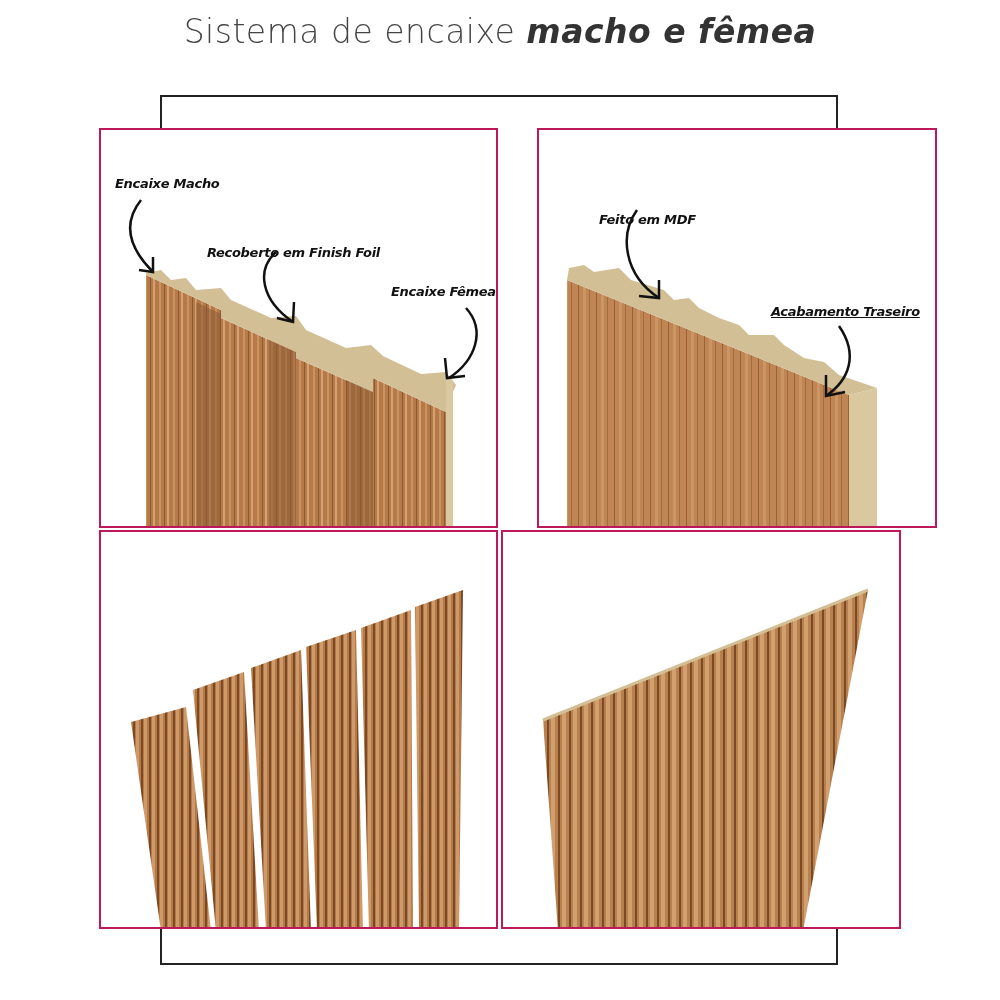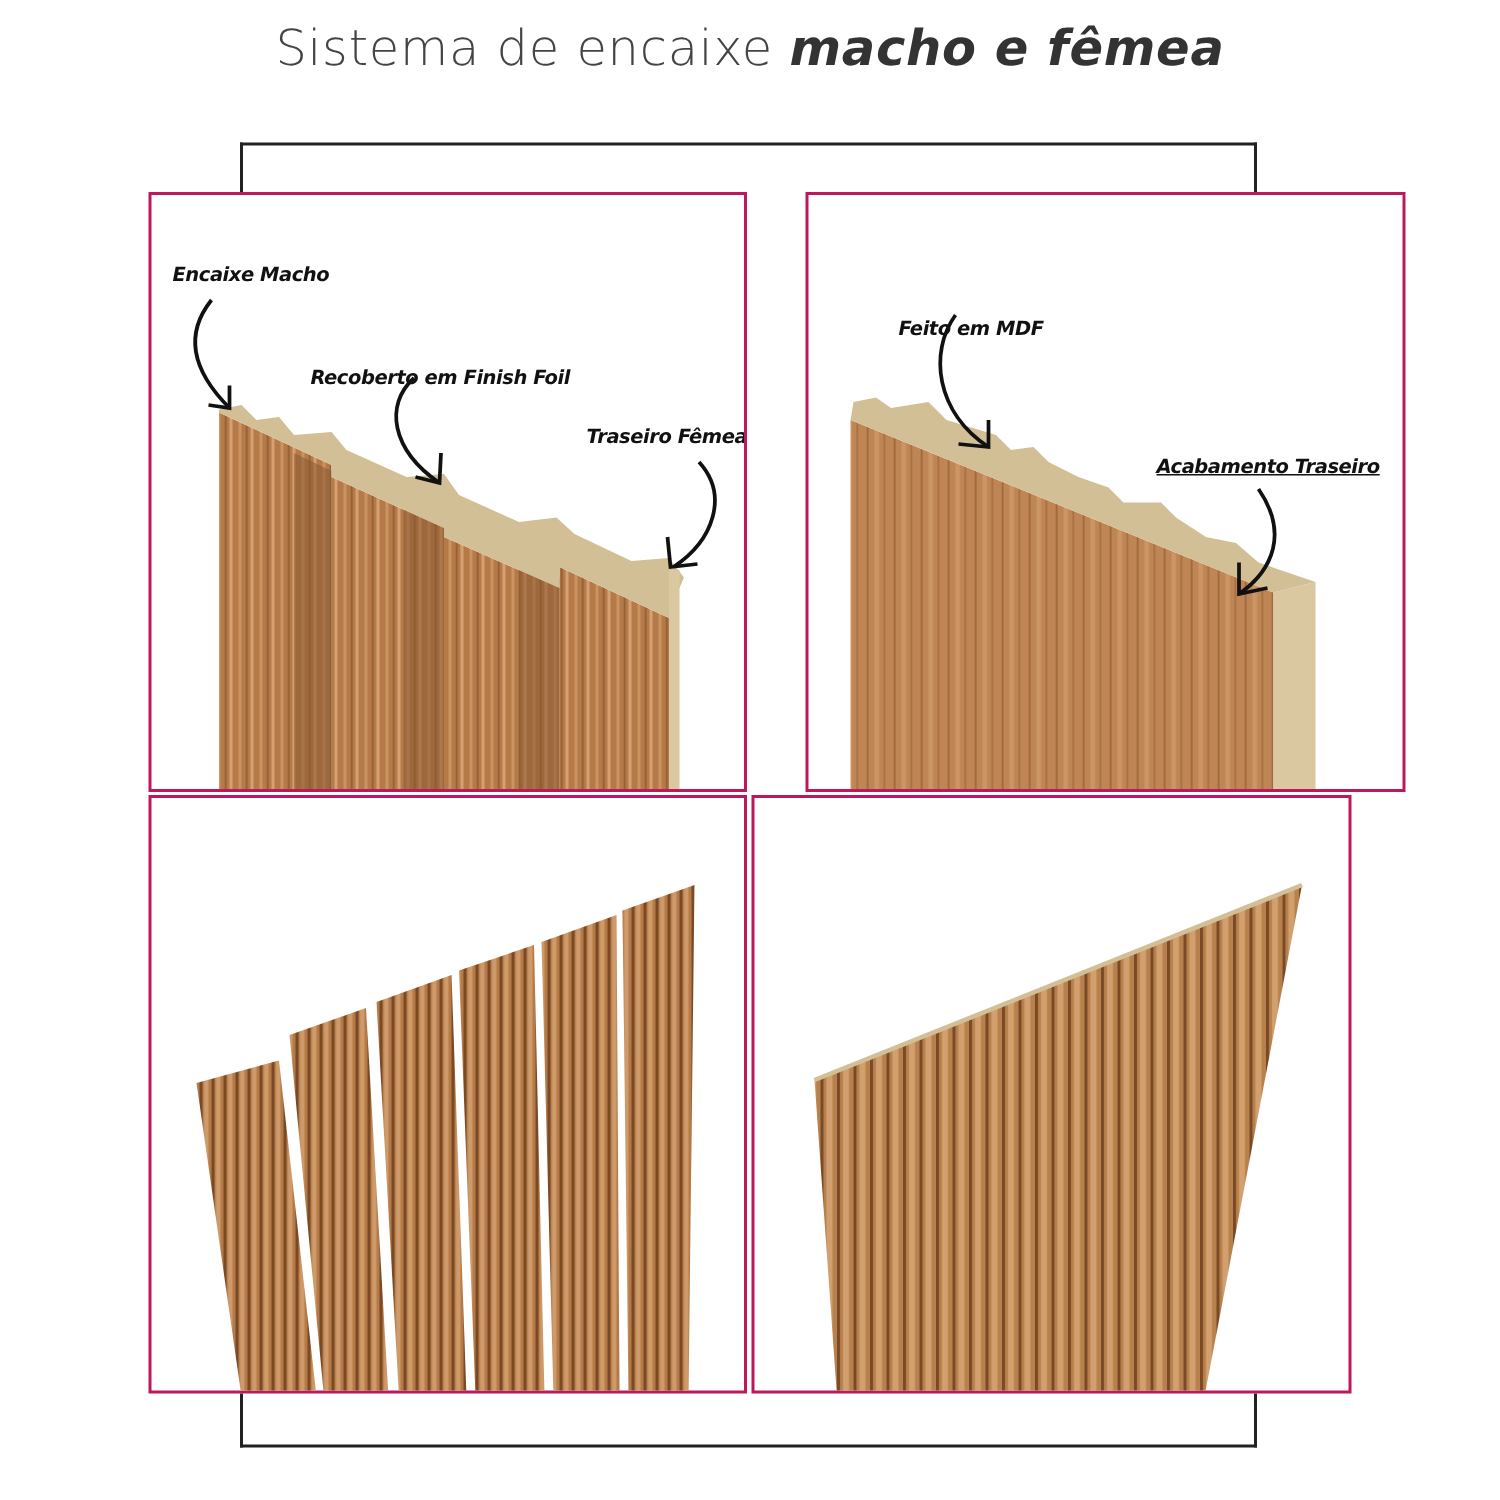--- a/index.html
+++ b/index.html
@@ -52,21 +52,21 @@
 
     <path d="M40,70 C20,95 30,120 52,142" stroke="#111" stroke-width="2.5" fill="none"></path>
     <path d="M52,127 L52,142 L38,140" stroke="#111" stroke-width="2.5" fill="none"></path>
     <path d="M175,122 C155,140 160,170 192,192" stroke="#111" stroke-width="2.5" fill="none"></path>
     <path d="M193,172 L192,192 L176,188" stroke="#111" stroke-width="2.5" fill="none"></path>
     <path d="M365,178 C385,200 375,230 348,248" stroke="#111" stroke-width="2.5" fill="none"></path>
     <path d="M344,228 L346,248 L364,246" stroke="#111" stroke-width="2.5" fill="none"></path>
   </svg>
   <div class="label" style="left:14px;top:46px;">Encaixe Macho</div>
   <div class="label" style="left:106px;top:115px;">Recoberto  em Finish Foil</div>
-  <div class="label" style="left:290px;top:154px;">Traseiro Fêmea</div>
+  <div class="label" style="left:290px;top:154px;">Encaixe Fêmea</div>
 </div>
 
 <div class="panel" id="p2">
   <svg width="400" height="400">
     <defs>
       <pattern id="grain2" width="18" height="400" patternUnits="userSpaceOnUse">
         <rect width="18" height="400" fill="#bf8554"></rect>
         <rect x="3" width="1" height="400" fill="#9a6234"></rect>
         <rect x="8" width="3" height="400" fill="#cc9664"></rect>
         <rect x="14" width="1" height="400" fill="#a46c3d"></rect>

